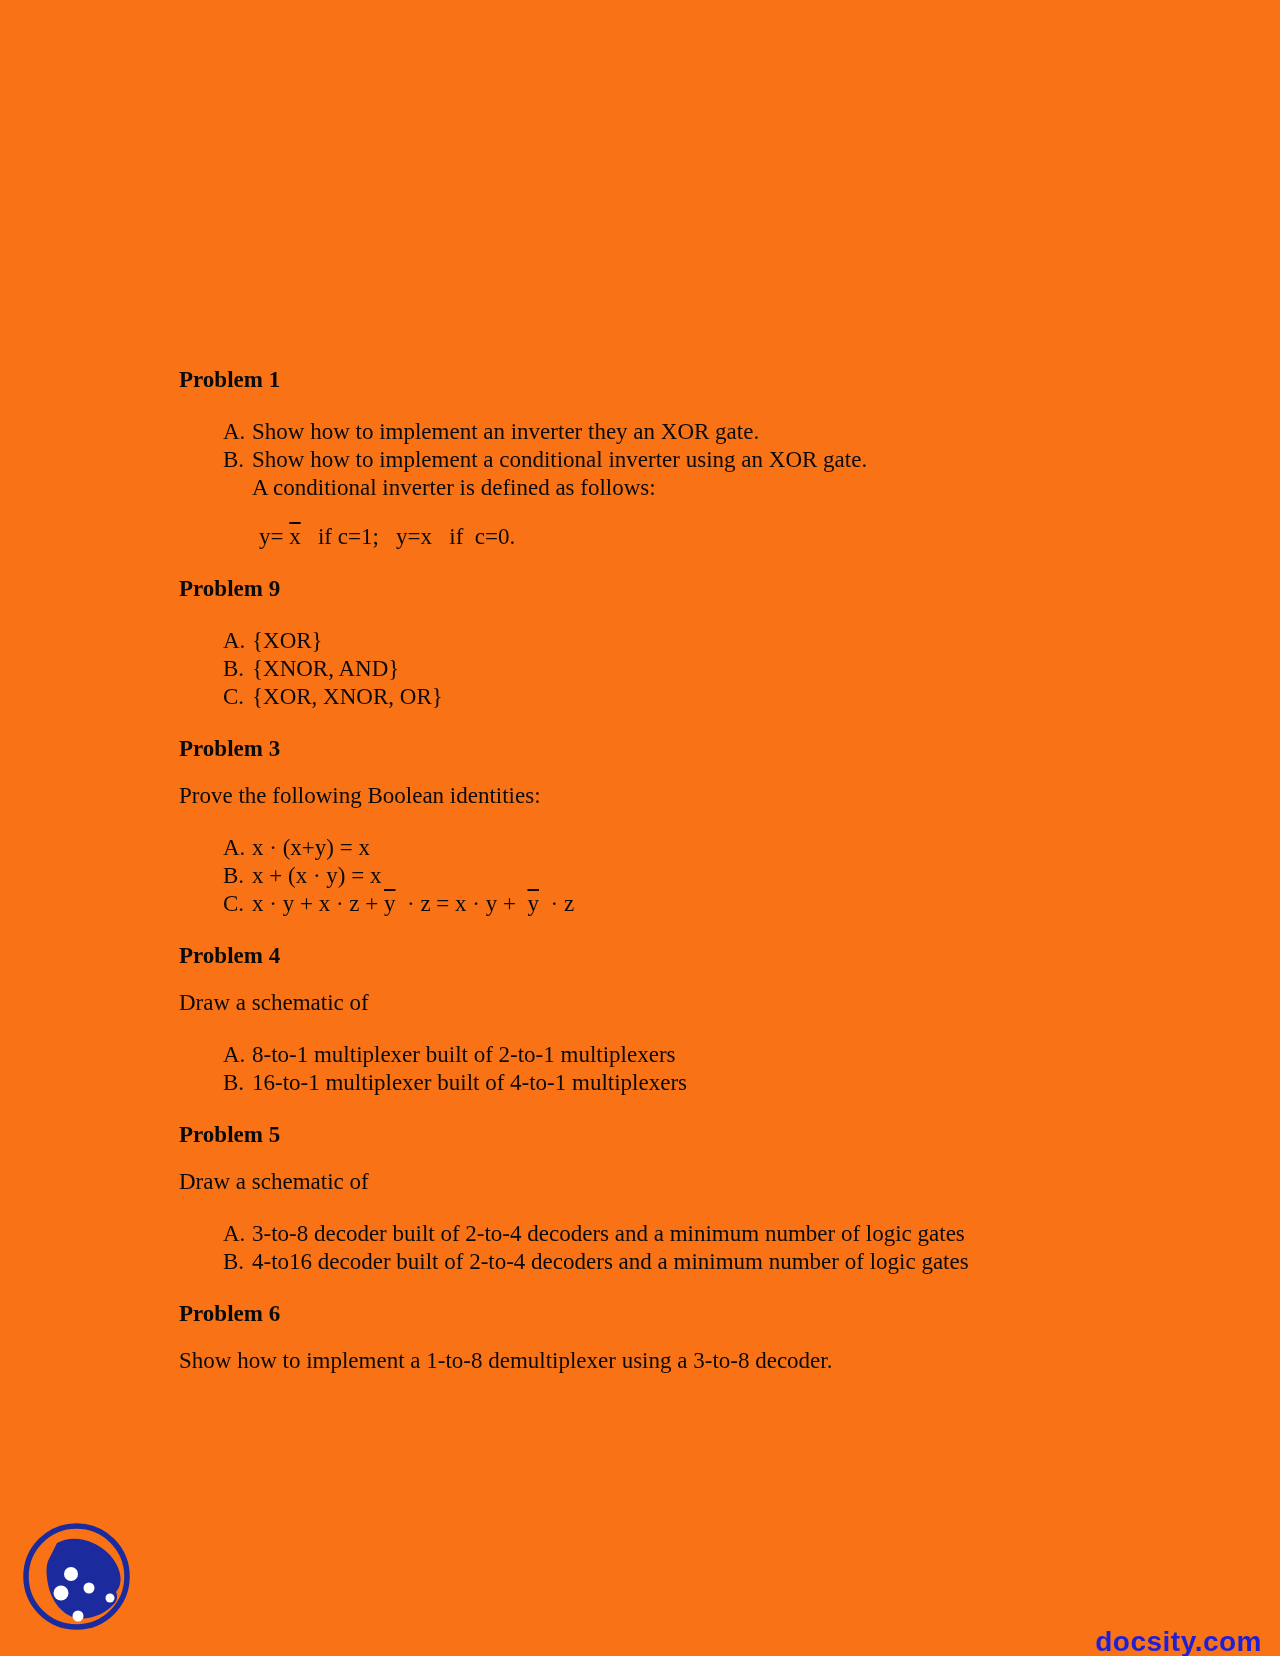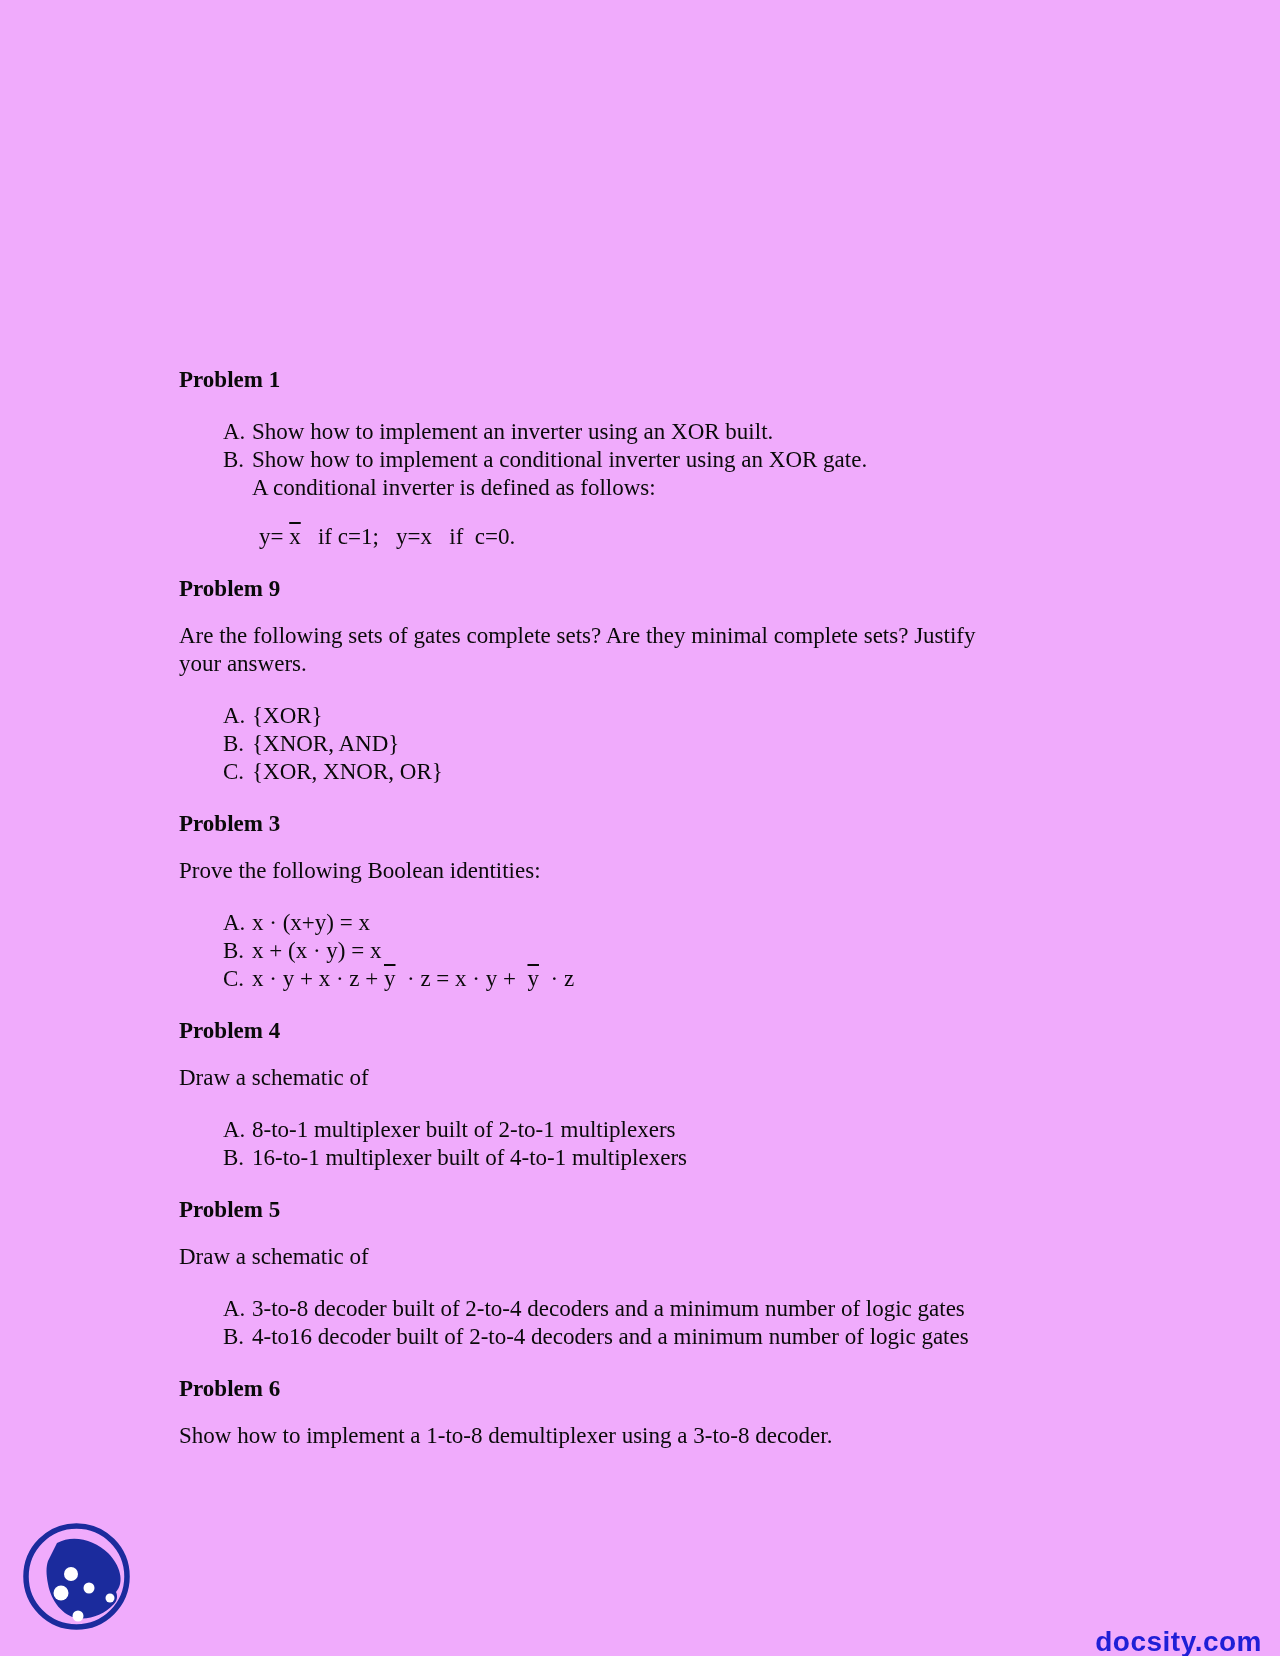--- a/index.html
+++ b/index.html
@@ -1,20 +1,20 @@
 <!DOCTYPE html>
 <html><head>
 <meta charset="utf-8">
 <style>
   html, body { margin: 0; padding: 0; background: #ffffff; }
   .page {
     position: relative;
     width: 1280px;
     height: 1656px;
-    background: #f0abfc;
+    background: #f97316;
     font-family: "Liberation Serif", serif;
     color: #0a0a0a;
     overflow: hidden;
   }
   .content {
     position: absolute;
     left: 179px;
     top: 0;
     width: 920px;
     padding-top: 366px;
@@ -62,40 +62,36 @@
 <div class="page">
 
   <div class="content">
 
     <div class="problem">
       <div class="title">Problem 1</div>
       <div class="list">
         <div class="item">
           <span class="item-label">A.</span>
           <div class="item-content">
-            <div class="line">Show how to implement an inverter using an XOR built.</div>
+            <div class="line">Show how to implement an inverter they an XOR gate.</div>
           </div>
         </div>
         <div class="item">
           <span class="item-label">B.</span>
           <div class="item-content">
             <div class="line">Show how to implement a conditional inverter using an XOR gate.</div>
             <div class="line">A conditional inverter is defined as follows:</div>
           </div>
         </div>
       </div>
       <div class="formula line"><span>y= </span><span class="bar">x</span><span>   if c=1;   y=x   if  c=0.</span></div>
     </div>
 
     <div class="problem">
       <div class="title">Problem 9</div>
-      <div class="intro">
-        <div class="line">Are the following sets of gates complete sets? Are they minimal complete sets? Justify</div>
-        <div class="line">your answers.</div>
-      </div>
       <div class="list">
         <div class="item">
           <span class="item-label">A.</span>
           <div class="item-content">
             <div class="line">{XOR}</div>
           </div>
         </div>
         <div class="item">
           <span class="item-label">B.</span>
           <div class="item-content">

